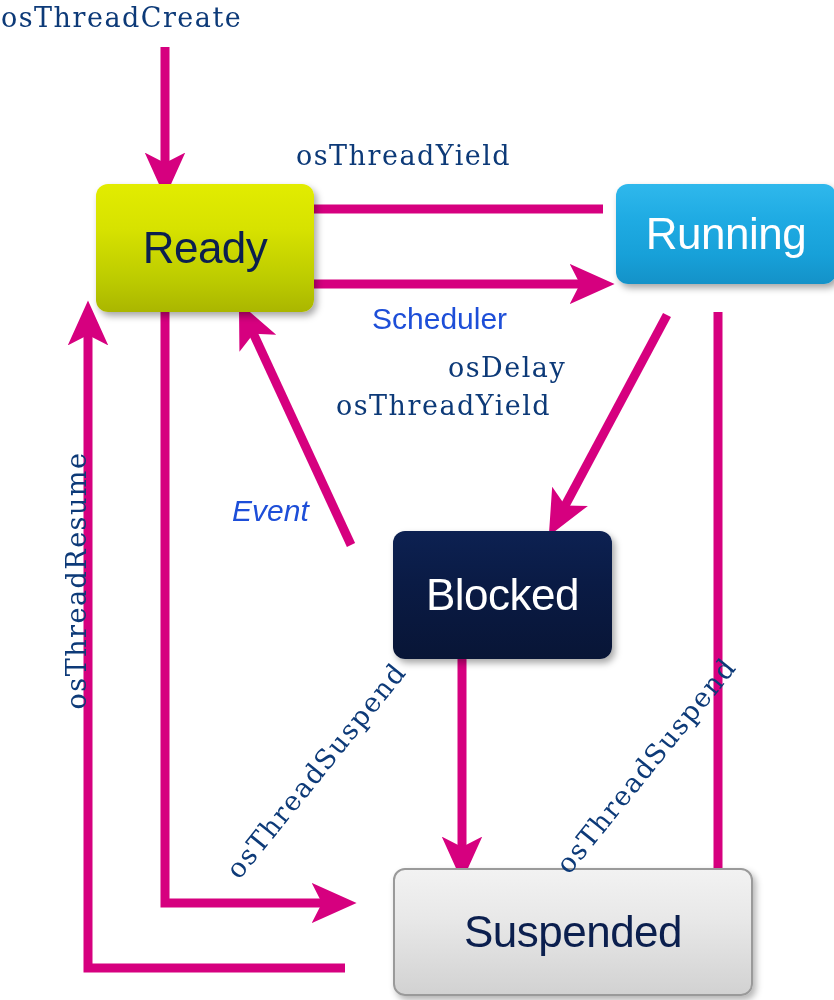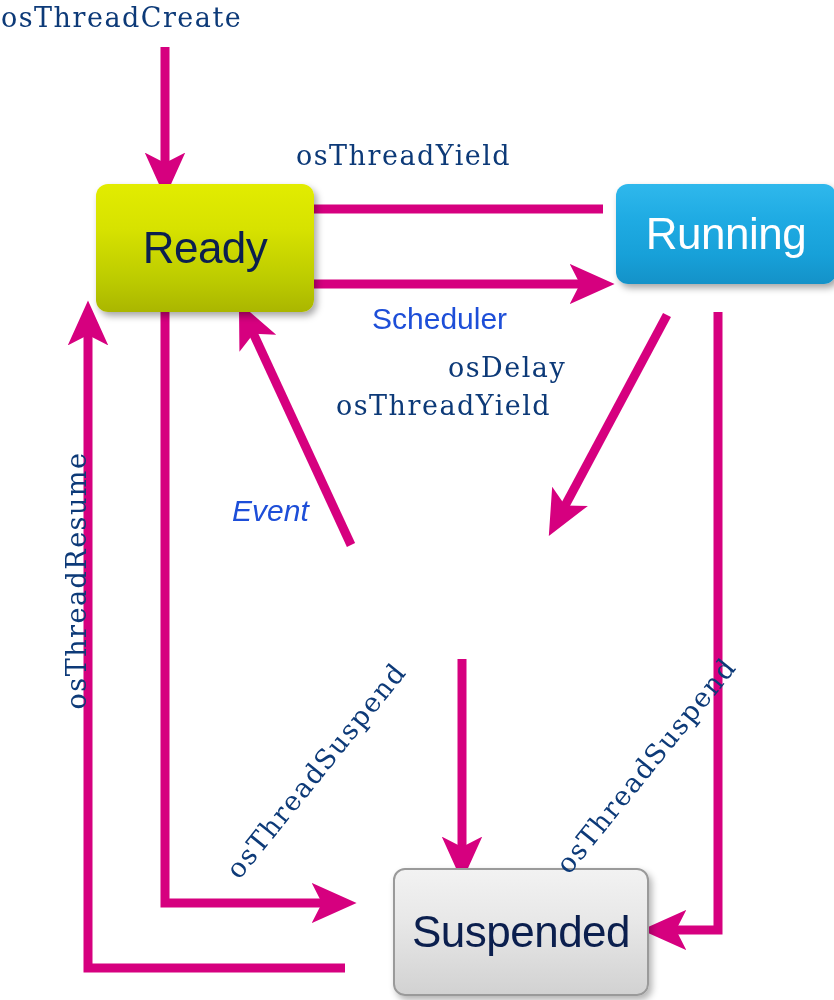--- a/index.html
+++ b/index.html
@@ -49,21 +49,21 @@
     color: #ffffff;
     box-shadow: 3px 4px 7px rgba(0,0,0,0.35);
   }
   #node-blocked {
     left: 345px; top: 531px; width: 219px; height: 128px;
     background: linear-gradient(180deg, #0d2152 0%, #0a1b45 40%, #081536 100%);
     color: #ffffff;
     box-shadow: 3px 4px 7px rgba(0,0,0,0.35);
   }
   #node-suspended {
-    left: 345px; top: 868px; width: 256px; height: 128px;
+    left: 345px; top: 868px; width: 360px; height: 128px;
     background: linear-gradient(180deg, #f2f2f2 0%, #e8e8e8 40%, #d2d2d2 100%);
     color: #0b1f4e;
     border: 2px solid #9a9a9a;
     box-shadow: 3px 4px 7px rgba(0,0,0,0.30);
   }
   .lbl {
     position: absolute;
     color: #0d3a78;
     white-space: nowrap;
     z-index: 6;
@@ -135,20 +135,23 @@
   </svg>
 
   <div class="node" id="node-ready">
     <span>Ready</span>
   </div>
 
   <div class="node" id="node-running">
     <span>Running</span>
   </div>
 
+  <div class="node" id="node-blocked">
+    <span>Blocked</span>
+  </div>
 
   <div class="node" id="node-suspended">
     <span>Suspended</span>
   </div>
 
   <div class="lbl mono" id="lbl-osthreadcreate">osThreadCreate</div>
 
   <div class="lbl mono" id="lbl-osthreadyield">osThreadYield</div>
 
   <div class="lbl sans" id="lbl-scheduler">Scheduler</div>

